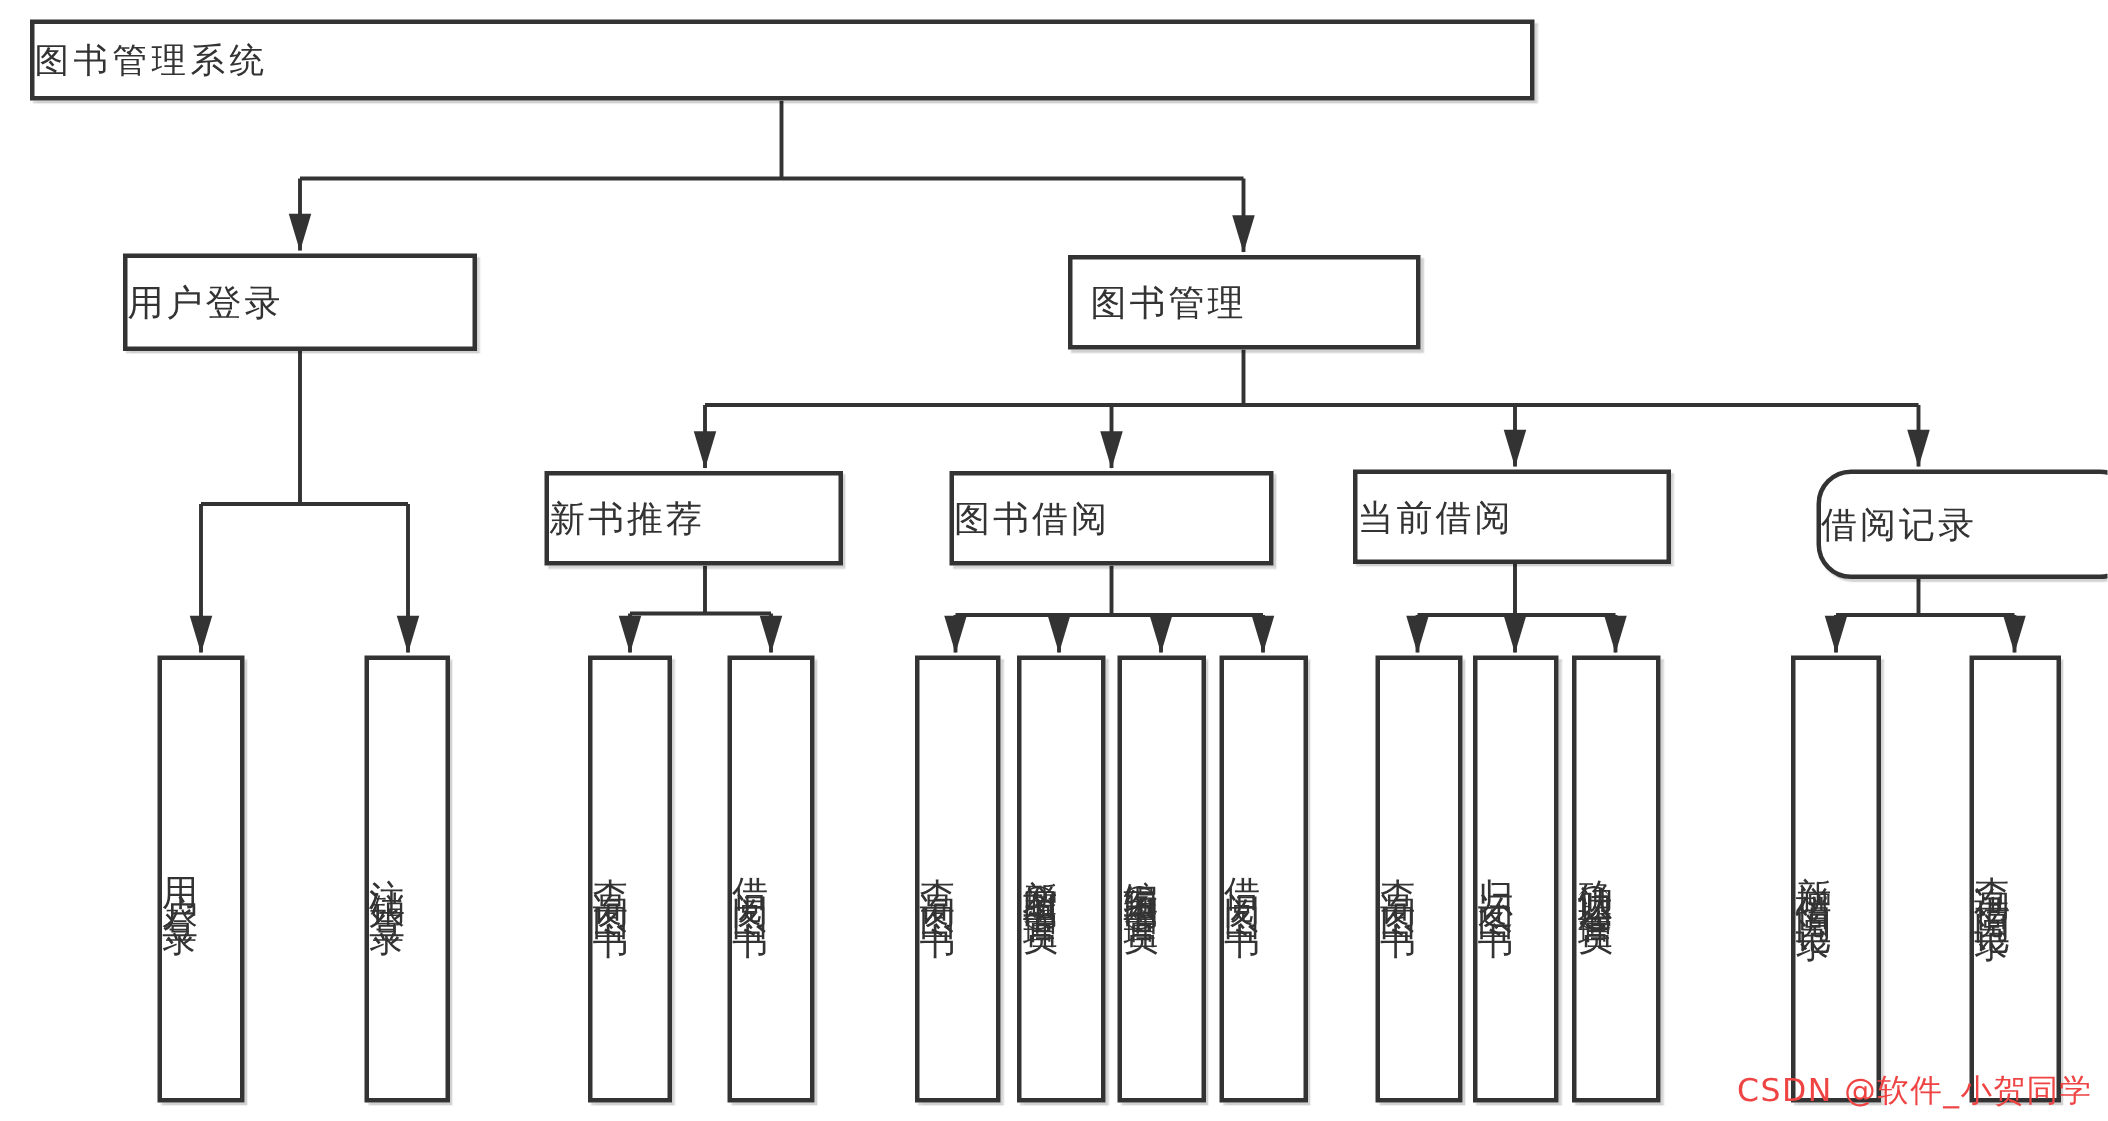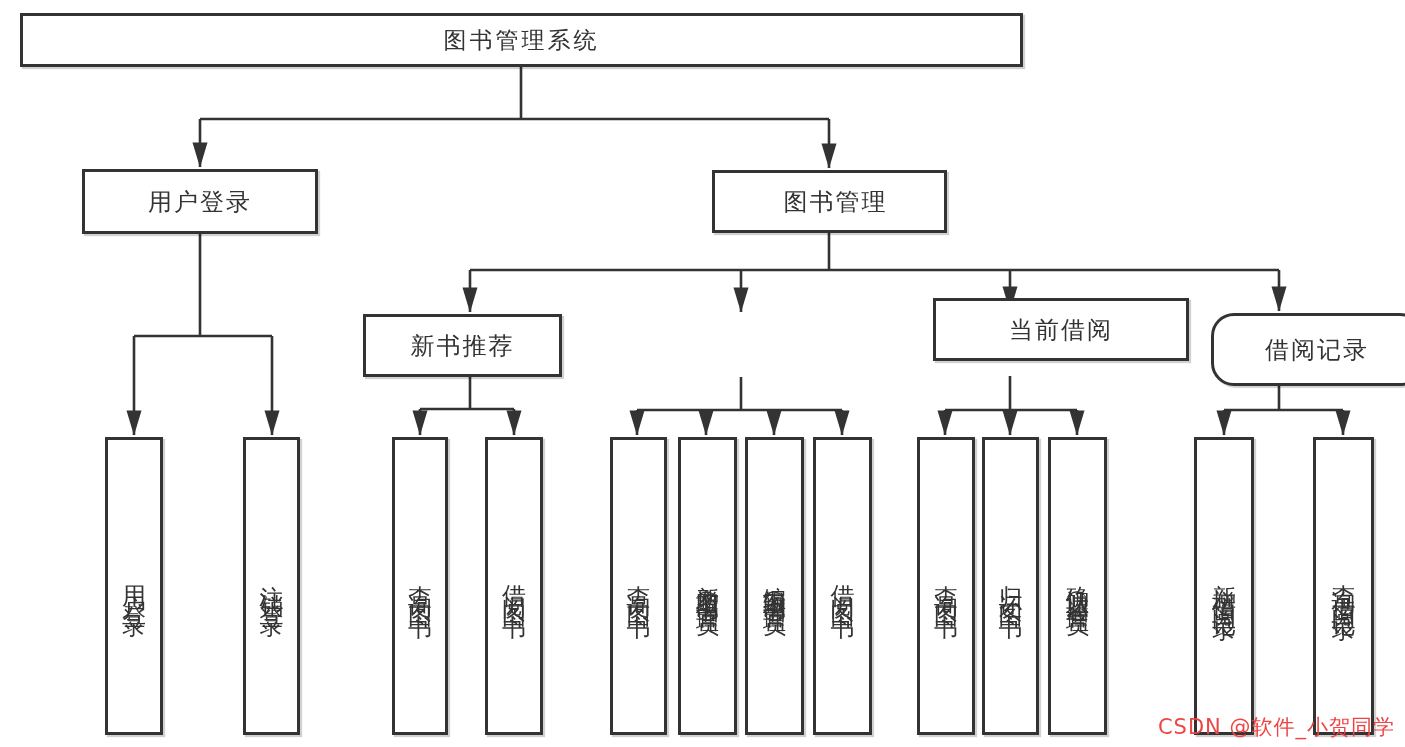--- a/index.html
+++ b/index.html
@@ -5,21 +5,21 @@
   html,body{margin:0;padding:0;background:#ffffff;}
   body{
     width:1405px;height:747px;position:relative;overflow:hidden;
     font-family:"DejaVu Sans","Liberation Sans",sans-serif;
   }
   #stage{position:absolute;inset:0;width:1405px;height:747px;}
   svg.wires{position:absolute;left:0;top:0;z-index:1;}
   .box{
     position:absolute;z-index:2;box-sizing:border-box;
     background:#ffffff;border:3px solid #333333;
-    display:flex;align-items:center;justify-content:center;
+    display:flex;align-items:center;
     box-shadow:2px 2px 1px rgba(0,0,0,0.18);
   }
   .lbl{
     color:#333333;letter-spacing:2px;white-space:nowrap;
   }
   .root .lbl{font-size:23px;letter-spacing:3px;}
   .lvl2 .lbl,.lvl3 .lbl{font-size:24px;}
   .lvl4{top:437px;height:298px;}
   .vlbl{
     color:#333333;font-size:24px;
@@ -28,21 +28,21 @@
   }
   .ls4{letter-spacing:10px;}
   .ls6{letter-spacing:7px;}
   .ls9{letter-spacing:4px;font-size:23px;}
   
   #n-root{left:20px;top:13px;width:1003px;height:54px;}
   #n-user-login{left:82px;top:169px;width:236px;height:65px;}
   #n-book-mgmt{left:712px;top:170px;width:235px;height:63px;padding-left:12px;}
   #n-l3-1{left:363px;top:314px;width:199px;height:63px;}
   #n-l3-2{left:633px;top:314px;width:216px;height:63px;}
-  #n-l3-3{left:902px;top:298px;width:256px;height:63px;margin-left:31px;}
+  #n-l3-3{left:902px;top:313px;width:212px;height:63px;}
   #n-l3-4{left:1211px;top:313px;width:212px;height:73px;border-radius:23px;}
   #n-a1{left:105px;width:58px;}
   #n-a2{left:243px;width:57px;}
   #n-b1{left:392px;width:56px;}
   #n-b2{left:485px;width:58px;}
   #n-c1{left:610px;width:57px;}
   #n-c2{left:678px;width:59px;}
   #n-c3{left:745px;width:59px;}
   #n-c4{left:813px;width:59px;}
   #n-d1{left:917px;width:58px;}
@@ -110,20 +110,23 @@
   <div class="box lvl2" id="n-user-login">
     <span class="lbl">用户登录</span>
   </div>
   <div class="box lvl2" id="n-book-mgmt">
     <span class="lbl">图书管理</span>
   </div>
 
   <div class="box lvl3" id="n-l3-1">
     <span class="lbl">新书推荐</span>
   </div>
+  <div class="box lvl3" id="n-l3-2">
+    <span class="lbl">图书借阅</span>
+  </div>
   <div class="box lvl3" id="n-l3-3">
     <span class="lbl">当前借阅</span>
   </div>
   <div class="box lvl3" id="n-l3-4">
     <span class="lbl">借阅记录</span>
   </div>
 
   <div class="box lvl4" id="n-a1">
     <span class="vlbl ls4">用户登录</span>
   </div>

